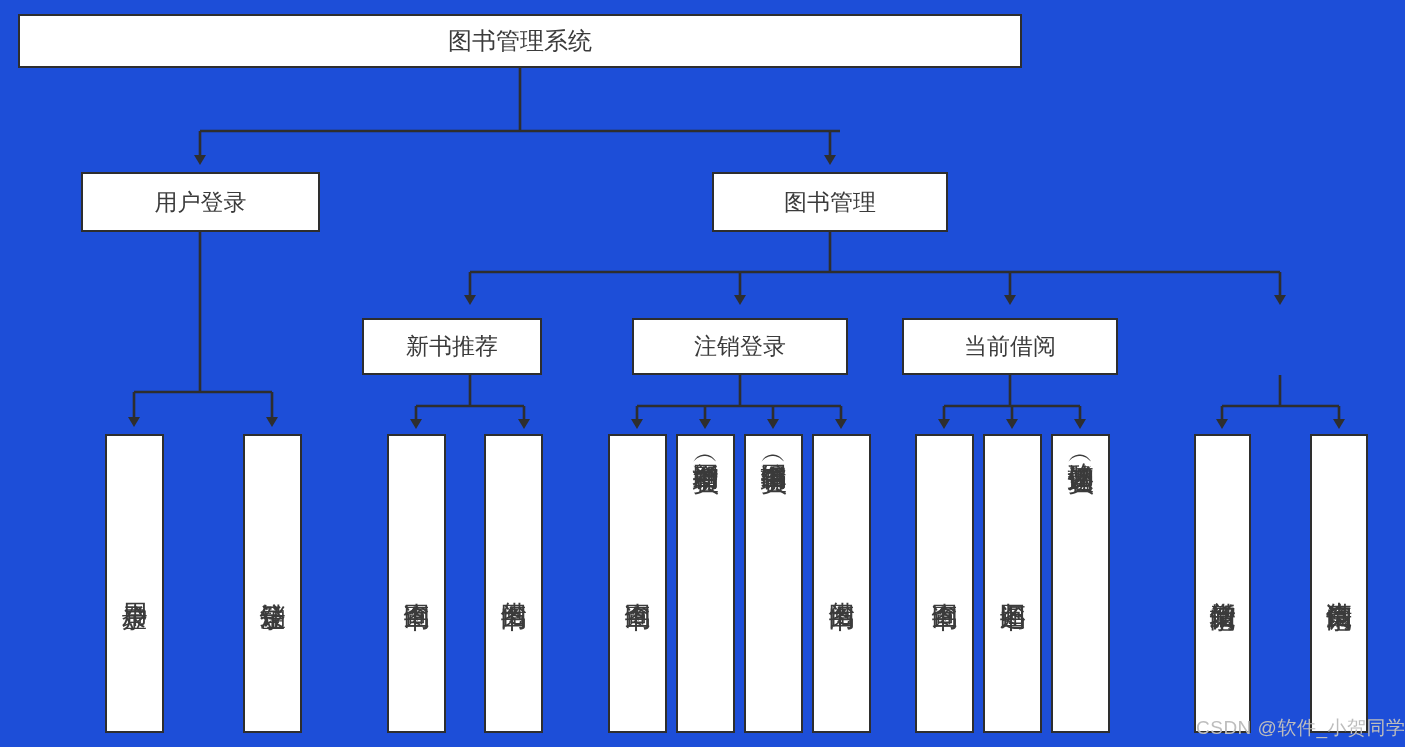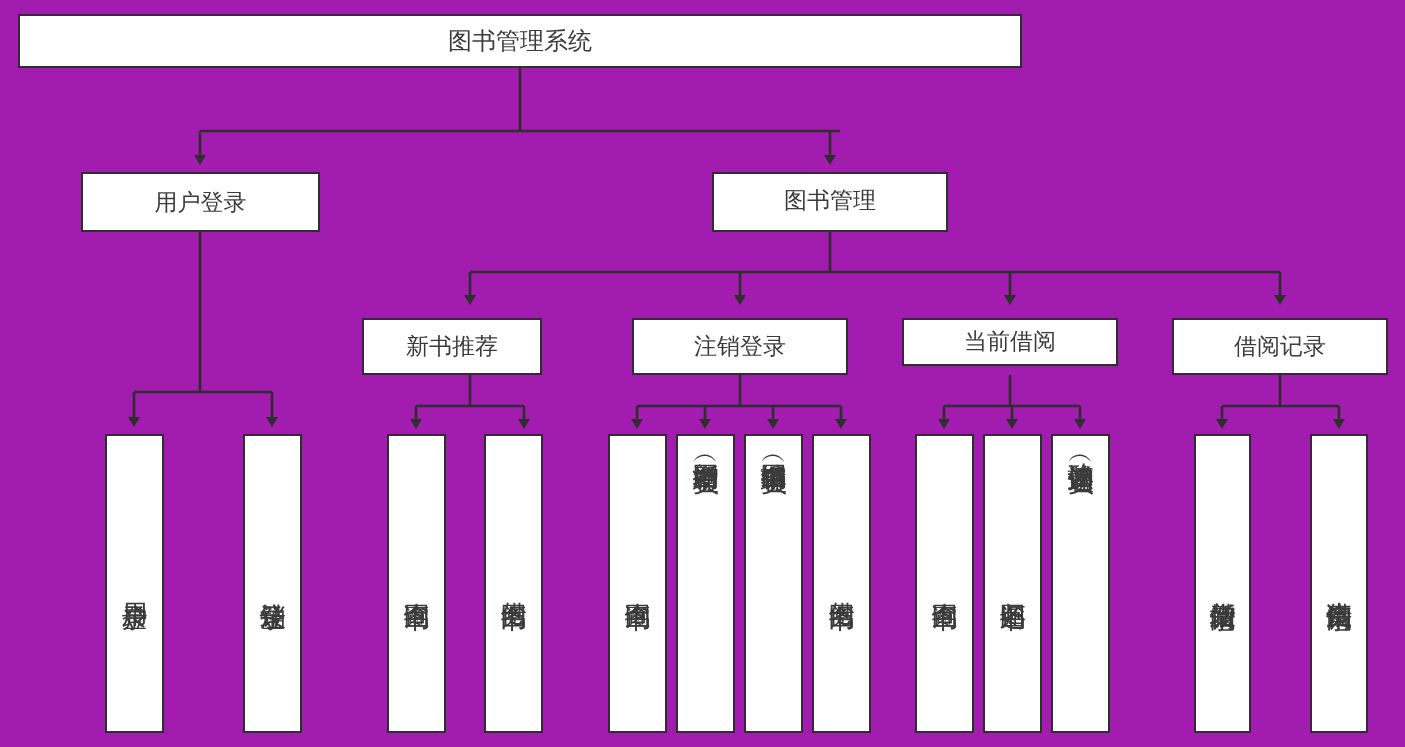--- a/index.html
+++ b/index.html
@@ -7,21 +7,21 @@
     padding: 0;
     background: #ffffff;
   }
   body {
     font-family: "Liberation Sans", "DejaVu Sans", sans-serif;
   }
   #canvas {
     position: relative;
     width: 1405px;
     height: 747px;
-    background: #a21caf;
+    background: #1d4ed8;
     overflow: hidden;
   }
   #edges {
     position: absolute;
     left: 0;
     top: 0;
     width: 1405px;
     height: 747px;
   }
   .node {
@@ -130,35 +130,32 @@
     </g>
   </svg>
 
   <div class="node root h-node" style="left:18px; top:14px; width:1004px; height:54px;">
     <span class="node-label">图书管理系统</span>
   </div>
 
   <div class="node h-node" style="left:81px; top:172px; width:239px; height:60px;">
     <span class="node-label">用户登录</span>
   </div>
-  <div class="node h-node" style="left:712px; top:172px; width:236px; height:60px;font-family:Liberation Mono, monospace;">
+  <div class="node h-node" style="left:712px; top:172px; width:236px; height:60px;">
     <span class="node-label">图书管理</span>
   </div>
 
   <div class="node h-node" style="left:362px; top:318px; width:180px; height:57px;">
     <span class="node-label">新书推荐</span>
   </div>
   <div class="node h-node" style="left:632px; top:318px; width:216px; height:57px;">
     <span class="node-label">注销登录</span>
   </div>
-  <div class="node h-node" style="left:902px; top:318px; width:216px; height:48px;font-family:Liberation Serif, serif;">
+  <div class="node h-node" style="left:902px; top:318px; width:216px; height:57px;">
     <span class="node-label">当前借阅</span>
-  </div>
-  <div class="node h-node" style="left:1172px; top:318px; width:216px; height:57px;">
-    <span class="node-label">借阅记录</span>
   </div>
 
   <div class="node v-node" style="left:105px; top:434px; width:59px; height:299px;">
     <span class="node-label">用户登录</span>
   </div>
   <div class="node v-node" style="left:243px; top:434px; width:59px; height:299px;">
     <span class="node-label">注销登录</span>
   </div>
 
   <div class="node v-node" style="left:387px; top:434px; width:59px; height:299px;">
@@ -191,14 +188,15 @@
     <span class="node-label">确认归还（管理员）</span>
   </div>
 
   <div class="node v-node" style="left:1194px; top:434px; width:57px; height:299px;">
     <span class="node-label">新增借阅记录</span>
   </div>
   <div class="node v-node" style="left:1310px; top:434px; width:58px; height:299px;">
     <span class="node-label">查询借阅记录</span>
   </div>
 
+  <div class="watermark" style="left:1196px; top:715px;">CSDN @软件_小贺同学</div>
 
 </div>
 
 </body></html>

